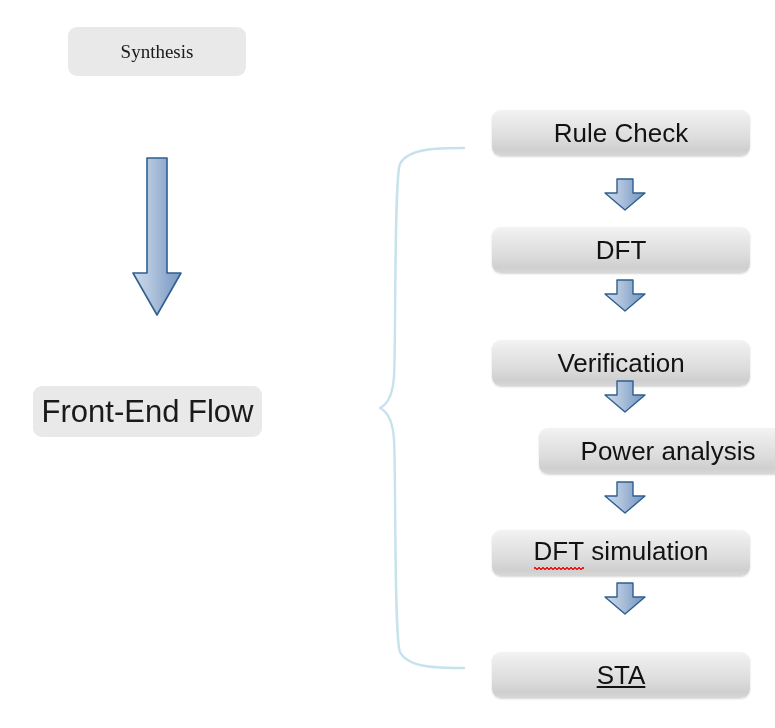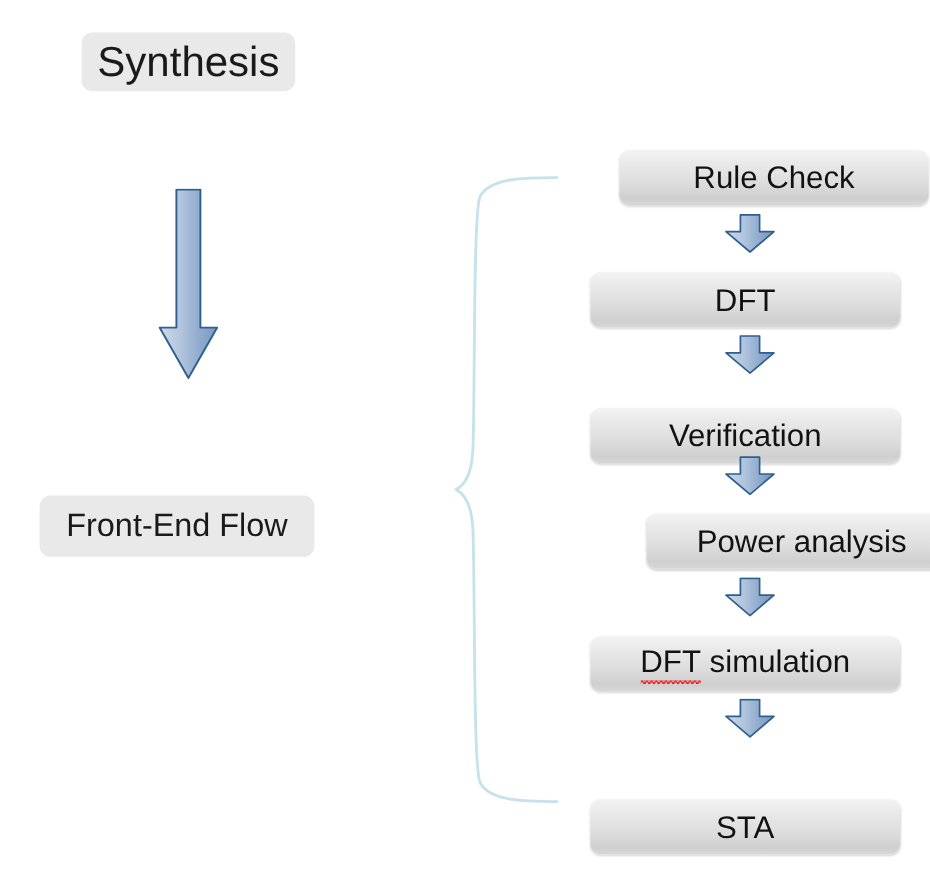--- a/index.html
+++ b/index.html
@@ -28,29 +28,29 @@
     justify-content: center;
     color: #1a1a1a;
     box-sizing: border-box;
     white-space: nowrap;
   }
   #synthesis-box {
     left: 68px;
     top: 27px;
     width: 178px;
     height: 49px;
-    font-size: 35px;
+    font-size: 19px;
+    font-family: Liberation Serif, serif;
   }
   #frontend-box {
     left: 33px;
     top: 386px;
     width: 229px;
     height: 51px;
-    font-size: 27px;
-    margin-top: 27px;
+    font-size: 31px;
   }
 
   
   .proc-box {
     position: absolute;
     left: 492px;
     width: 258px;
     height: 46px;
     border-radius: 9px;
     background: linear-gradient(to bottom,
@@ -136,21 +136,21 @@
   <svg id="brace" viewBox="0 0 92 532">
     <path d="M 86 6
              C 60 6, 30 6, 22 22
              C 16 36, 18 200, 16 234
              C 15 252, 10 262, 2 266
              C 10 270, 15 280, 16 298
              C 18 332, 16 496, 22 510
              C 30 526, 60 526, 86 526" fill="none" stroke="#c6e2ec" stroke-width="2.4" stroke-linecap="round" stroke-linejoin="round"></path>
   </svg>
 
-  <div class="proc-box" style="top:125px;margin-left:24px;">
+  <div class="proc-box" style="top:110px;">
     <span class="proc-label">Rule Check</span>
   </div>
 
   <svg class="mini-arrow" style="top:178px;" viewBox="0 0 42 33">
     <defs>
       <linearGradient id="miniGrad" x1="0" y1="0" x2="1" y2="0">
         <stop offset="0%" stop-color="#cbd9ea"></stop>
         <stop offset="38%" stop-color="#b0c4dd"></stop>
         <stop offset="75%" stop-color="#8aa6cb"></stop>
         <stop offset="100%" stop-color="#7895bd"></stop>
@@ -184,17 +184,17 @@
   </svg>
 
   <div class="proc-box" style="top:530px;">
     <span class="proc-label"><span class="misspelled">DFT</span><span> simulation</span></span>
   </div>
 
   <svg class="mini-arrow" style="top:582px;" viewBox="0 0 42 33">
     <polygon points="13,1 29,1 29,15 41,15 21,32 1,15 13,15" fill="url(#miniGrad)" stroke="#2e5f8f" stroke-width="1.4" stroke-linejoin="round"></polygon>
   </svg>
 
-  <div class="proc-box" style="top:666px;">
+  <div class="proc-box" style="top:652px;text-decoration:underline;">
     <span class="proc-label">STA</span>
   </div>
 
 </div>
 
 </body></html>

